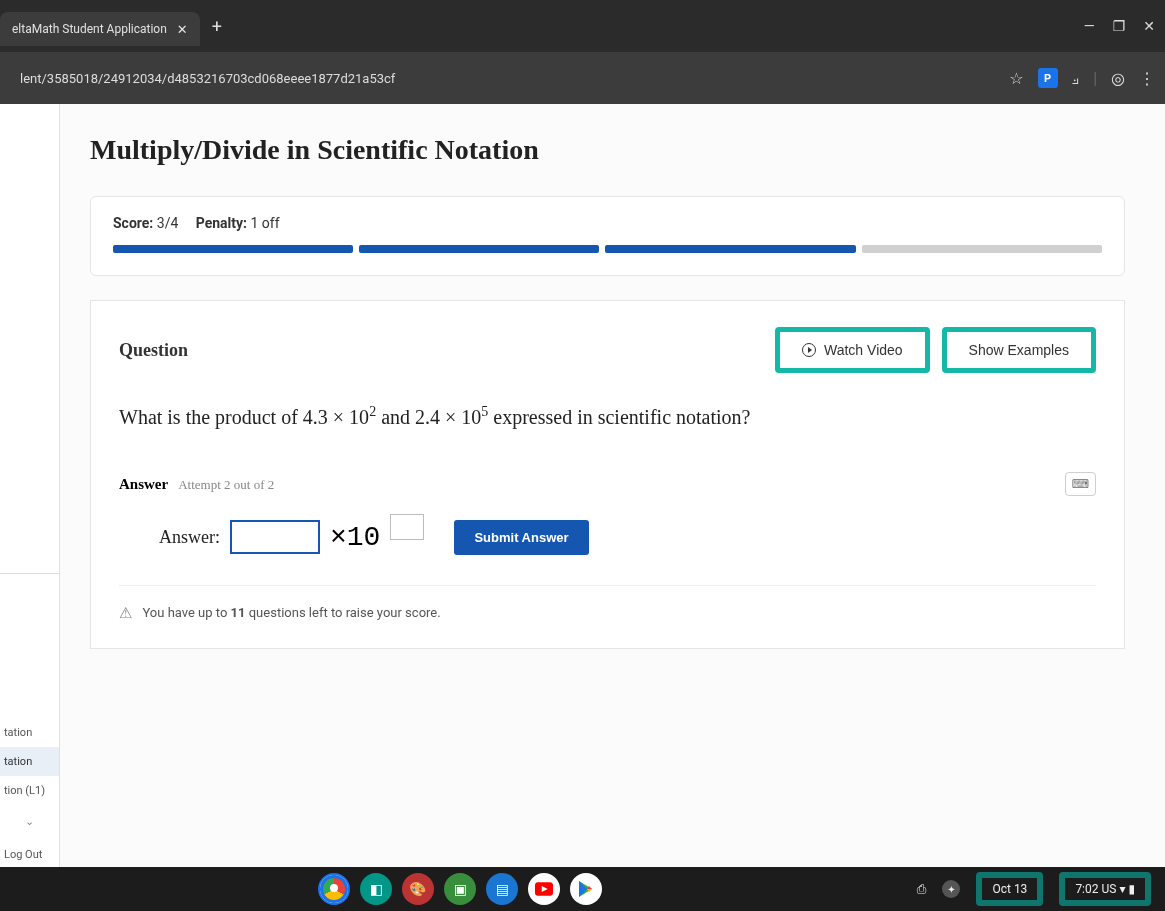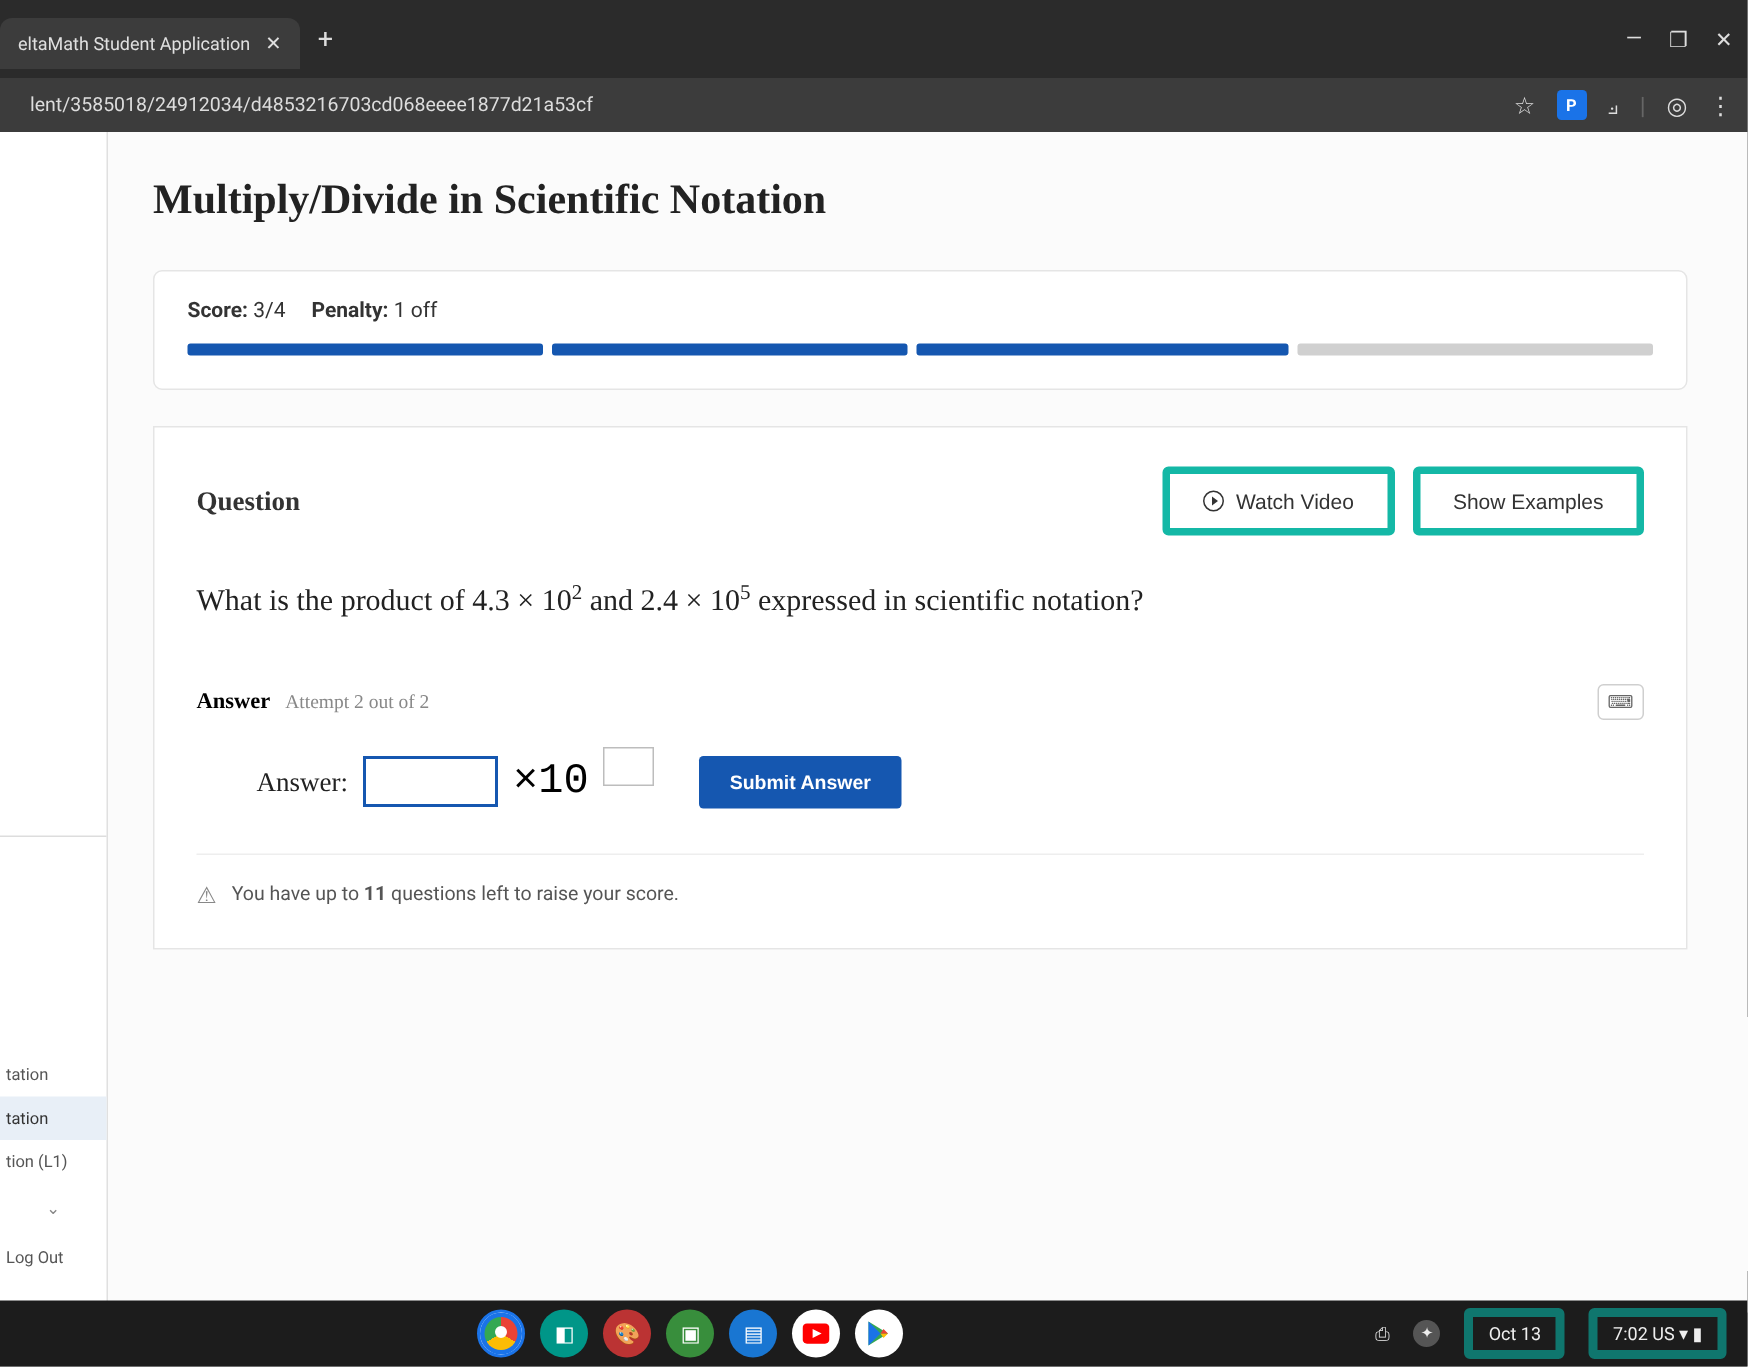--- a/index.html
+++ b/index.html
@@ -47,21 +47,21 @@
   position: absolute;
   right: 10px;
   display: flex;
   gap: 18px;
   color: #ddd;
   font-size: 14px;
 }
 
 .address-row {
   background: #3c3c3c;
-  height: 36px;
+  height: 52px;
   display: flex;
   align-items: center;
   padding: 0 10px;
   gap: 10px;
 }
 .url-bar {
   flex: 1;
   color: #ddd;
   font-size: 13px;
   padding: 6px 10px;
@@ -90,21 +90,21 @@
 .puzzle-icon, .at-icon, .dots-icon { font-size: 16px; }
 
 
 .content-wrap {
   background: #f5f5f5;
   height: calc(100% - 80px - 44px);
   display: flex;
   position: relative;
 }
 .sidebar {
-  width: 72px;
+  width: 60px;
   background: #fff;
   border-right: 1px solid #e0e0e0;
   display: flex;
   flex-direction: column;
   justify-content: space-between;
   padding-bottom: 20px;
   font-size: 11px;
   color: #555;
   position: relative;
 }

